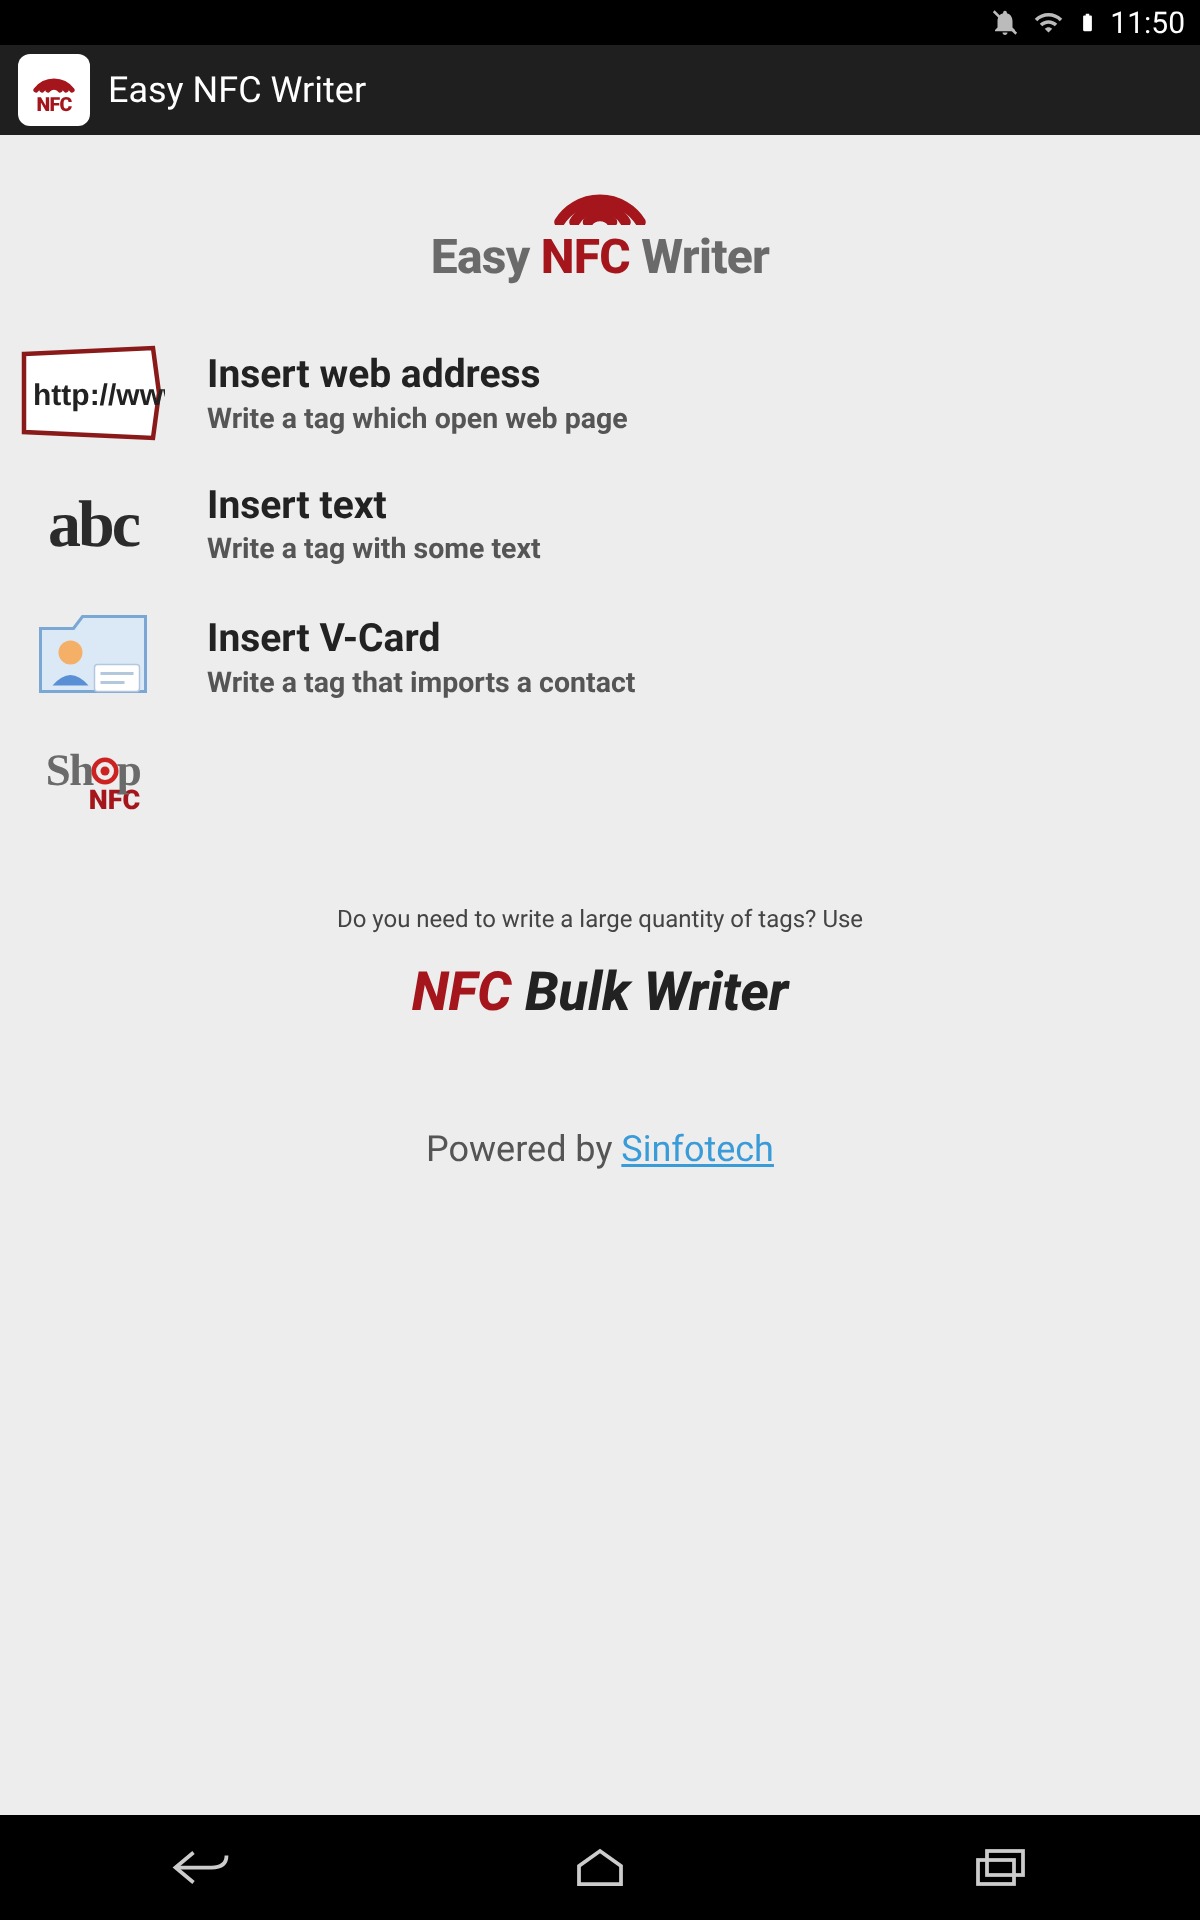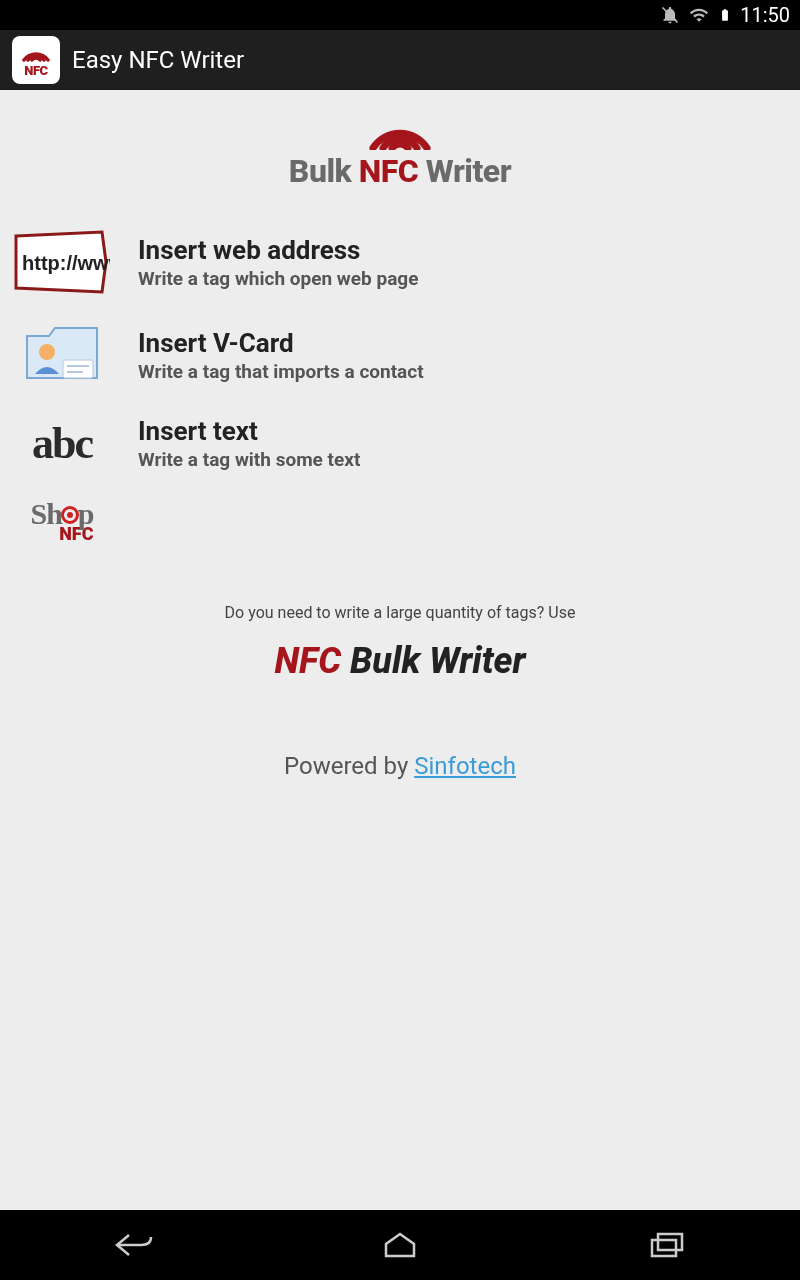--- a/index.html
+++ b/index.html
@@ -199,36 +199,46 @@
 
   <div class="brand">
     <div class="brand-arcs">
       <svg width="70" height="42" viewBox="0 0 70 42">
         <path d="M8 40 A32 32 0 0 1 62 40" fill="none" stroke="#a4161c" stroke-width="7" stroke-linecap="round"></path>
         <path d="M18 40 A20 20 0 0 1 52 40" fill="none" stroke="#a4161c" stroke-width="7" stroke-linecap="round"></path>
         <path d="M27 40 A10 10 0 0 1 43 40" fill="none" stroke="#a4161c" stroke-width="7" stroke-linecap="round"></path>
       </svg>
     </div>
     <div class="brand-text">
-      <span class="brand-easy">Bulk</span>
+      <span class="brand-easy">Easy</span>
       <span class="brand-nfc">NFC</span>
       <span class="brand-writer">Writer</span>
     </div>
   </div>
 
   <div class="menu-item">
     <div class="icon-slot">
       <svg width="96" height="64" viewBox="0 0 96 64">
         <polygon points="2,6 88,2 92,32 88,62 2,58" fill="#fff" stroke="#8a1a1a" stroke-width="3"></polygon>
         <text x="8" y="40" font-family="Arial" font-size="20" fill="#222" font-weight="600">http://www</text>
       </svg>
     </div>
     <div class="texts">
       <div class="title">Insert web address</div>
       <div class="subtitle">Write a tag which open web page</div>
+    </div>
+  </div>
+
+  <div class="menu-item">
+    <div class="icon-slot">
+      <span class="abc-text">abc</span>
+    </div>
+    <div class="texts">
+      <div class="title">Insert text</div>
+      <div class="subtitle">Write a tag with some text</div>
     </div>
   </div>
 
   <div class="menu-item">
     <div class="icon-slot">
       <svg width="82" height="66" viewBox="0 0 82 66">
         <path d="M6 14 L28 14 L34 6 L76 6 L76 56 L6 56 Z" fill="#dbe9f7" stroke="#7aa7d4" stroke-width="2"></path>
         <circle cx="26" cy="30" r="8" fill="#f4b066"></circle>
         <path d="M14 52 Q26 38 38 52 Z" fill="#5a8fd6"></path>
         <rect x="42" y="38" width="30" height="18" rx="2" fill="#fff" stroke="#b4c8dd"></rect>
@@ -237,30 +247,20 @@
       </svg>
     </div>
     <div class="texts">
       <div class="title">Insert V-Card</div>
       <div class="subtitle">Write a tag that imports a contact</div>
     </div>
   </div>
 
   <div class="menu-item">
     <div class="icon-slot">
-      <span class="abc-text">abc</span>
-    </div>
-    <div class="texts">
-      <div class="title">Insert text</div>
-      <div class="subtitle">Write a tag with some text</div>
-    </div>
-  </div>
-
-  <div class="menu-item">
-    <div class="icon-slot">
       <div class="shop-nfc">
         <div class="shop">
           <span>Sh</span><span class="o"></span><span>p</span>
         </div>
         <div class="nfc">NFC</div>
       </div>
     </div>
   </div>
 
   <div class="promo">Do you need to write a large quantity of tags? Use</div>

